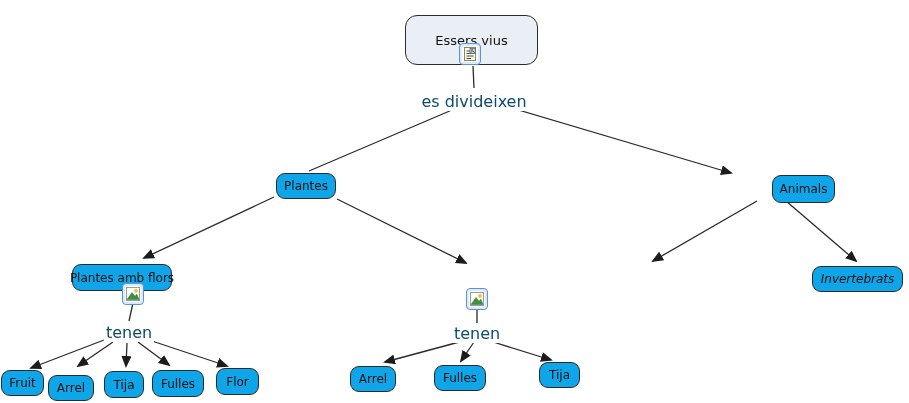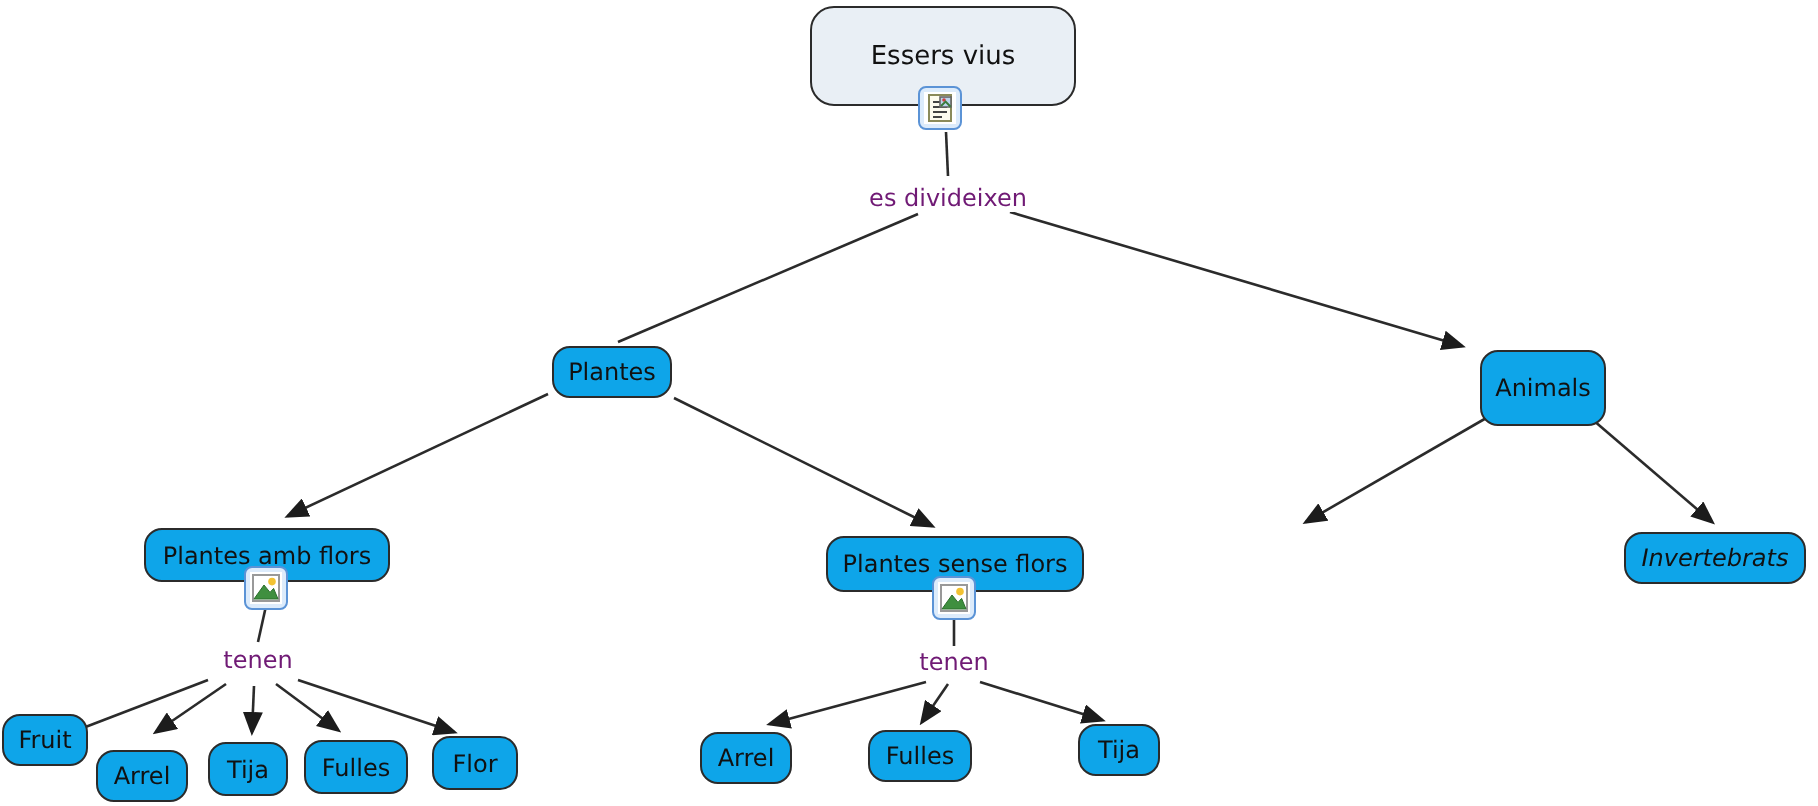--- a/index.html
+++ b/index.html
@@ -35,26 +35,27 @@
     align-items: center;
     justify-content: center;
     white-space: nowrap;
     cursor: default;
   }
   .node.root {
     background: #e9eff5;
     border-radius: 12px;
     border-width: 1.5px;
     font-size: 13px;
+    margin-top: 12px;
   }
   .link-label {
     position: absolute;
     transform: translateX(-50%);
-    font-size: 12px;
-    color: #701a75;
+    font-size: 16px;
+    color: #0c4a6e;
     white-space: nowrap;
     background: #ffffff;
     padding: 0 2px;
   }
   .res-icon {
     position: absolute;
     box-sizing: border-box;
     width: 22px;
     height: 22px;
     background: #dcebfb;
@@ -102,30 +103,29 @@
       <line x1="490" y1="341" x2="551" y2="360" marker-end="url(#arrow)"></line>
       <line x1="757" y1="201" x2="653" y2="261" marker-end="url(#arrow)"></line>
       <line x1="786" y1="201" x2="856" y2="261" marker-end="url(#arrow)"></line>
     </g>
   </svg>
 
   <div class="node root" style="left:405px; top:3px; width:133px; height:50px;">Essers vius</div>
 
   <div class="node" style="left:276px; top:173px; width:60px; height:26px;">Plantes</div>
 
-  <div class="node" style="left:740px; top:175px; width:63px; height:38px;">Animals</div>
+  <div class="node" style="left:772px; top:175px; width:63px; height:28px;">Animals</div>
 
-  <div class="node" style="left:72px; top:264px; width:123px; height:27px;text-align:center;">Plantes amb flors</div>
+  <div class="node" style="left:72px; top:264px; width:100px; height:27px;text-align:center;">Plantes amb flors</div>
 
-  <div class="node" style="left:413px; top:268px; width:129px; height:28px;">Plantes sense flors</div>
 
 
   <div class="node" style="left:812px; top:266px; width:91px; height:26px;font-style:italic;">Invertebrats</div>
 
-  <div class="node" style="left:1px; top:357px; width:43px; height:26px;">Fruit</div>
+  <div class="node" style="left:1px; top:370px; width:43px; height:26px;">Fruit</div>
 
   <div class="node" style="left:48px; top:375px; width:46px; height:26px;">Arrel</div>
 
   <div class="node" style="left:104px; top:371px; width:40px; height:27px;">Tija</div>
 
   <div class="node" style="left:152px; top:370px; width:52px; height:27px;">Fulles</div>
 
   <div class="node" style="left:216px; top:368px; width:43px; height:27px;">Flor</div>
 
   <div class="node" style="left:350px; top:366px; width:46px; height:26px;">Arrel</div>

